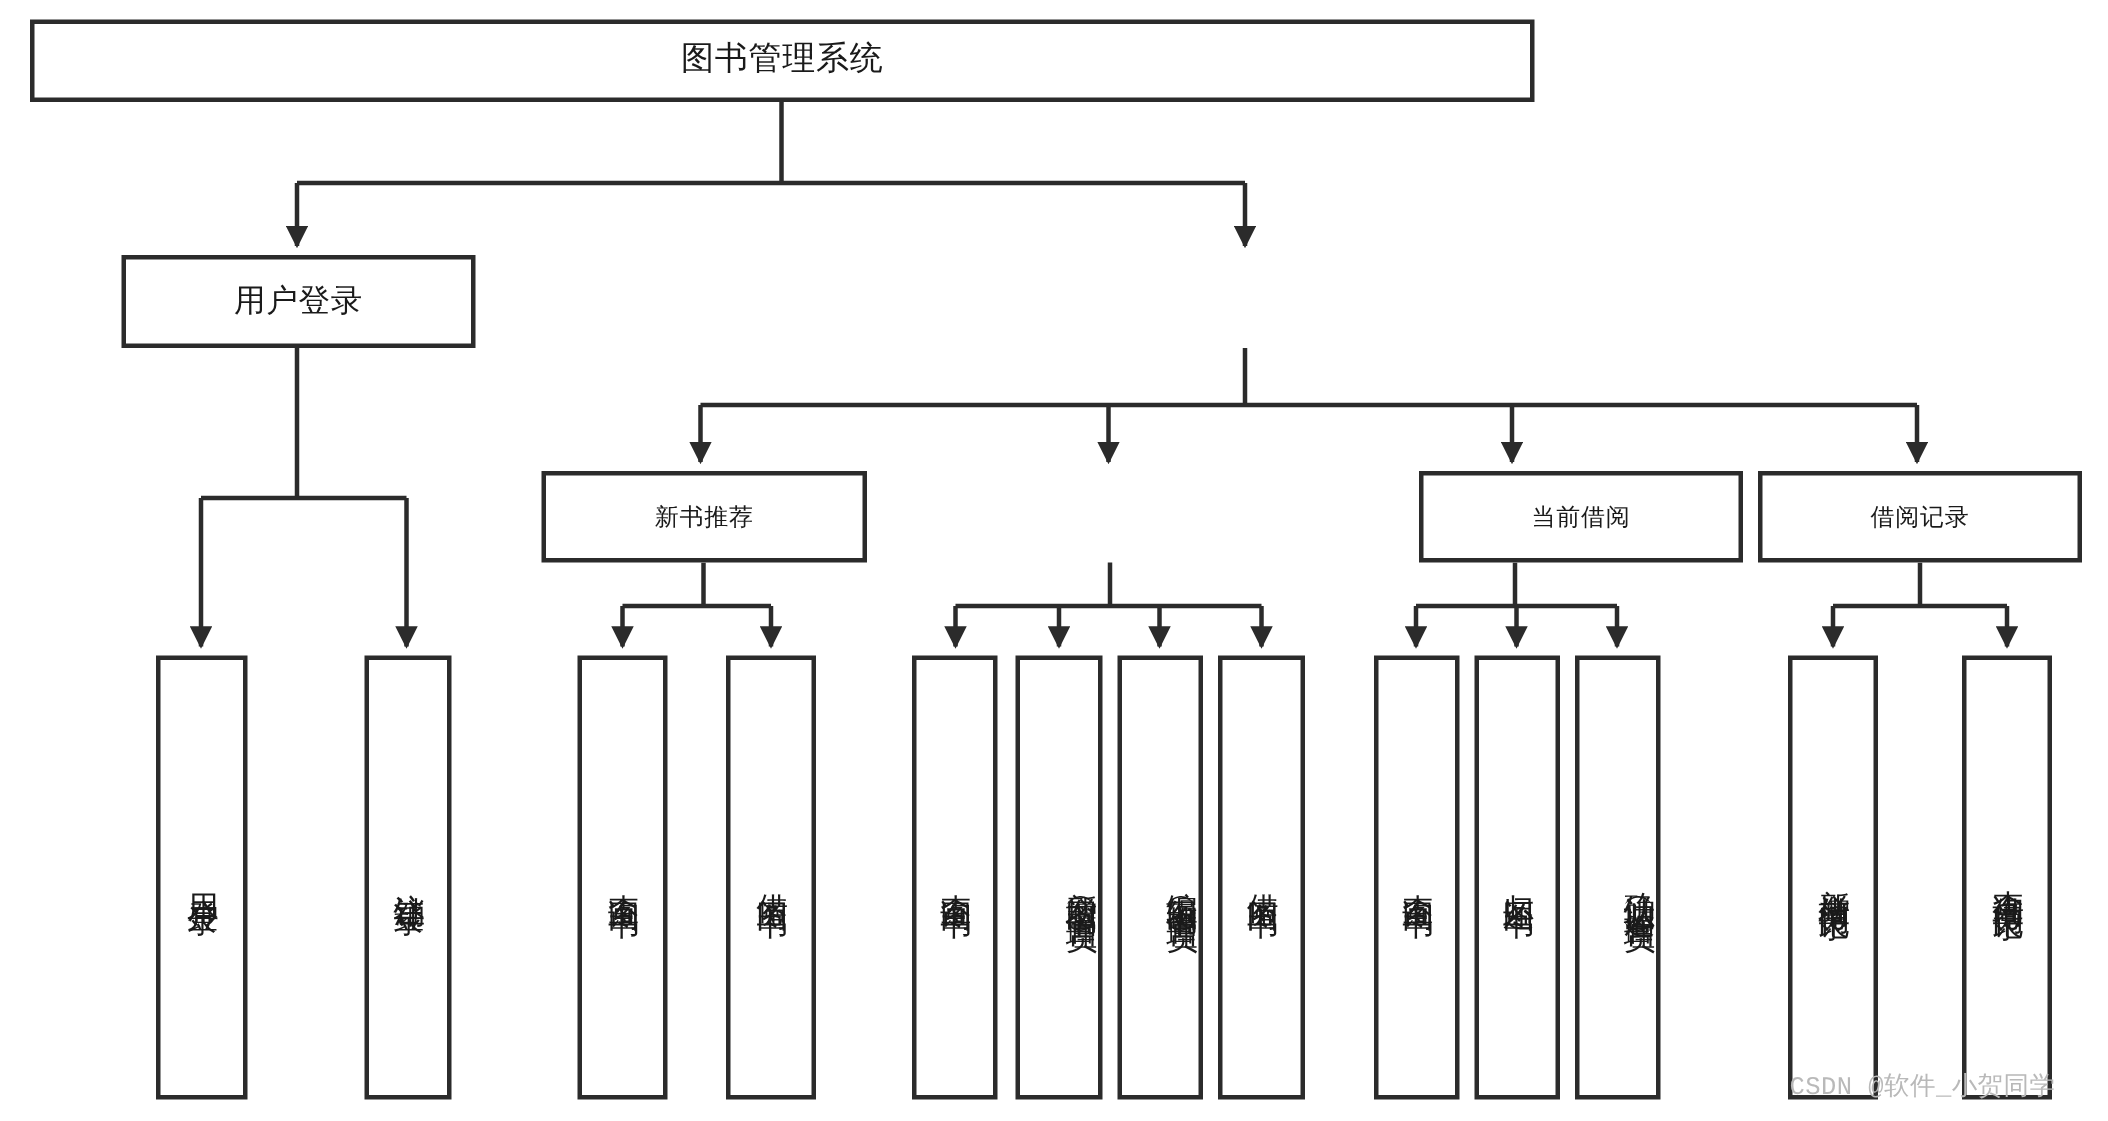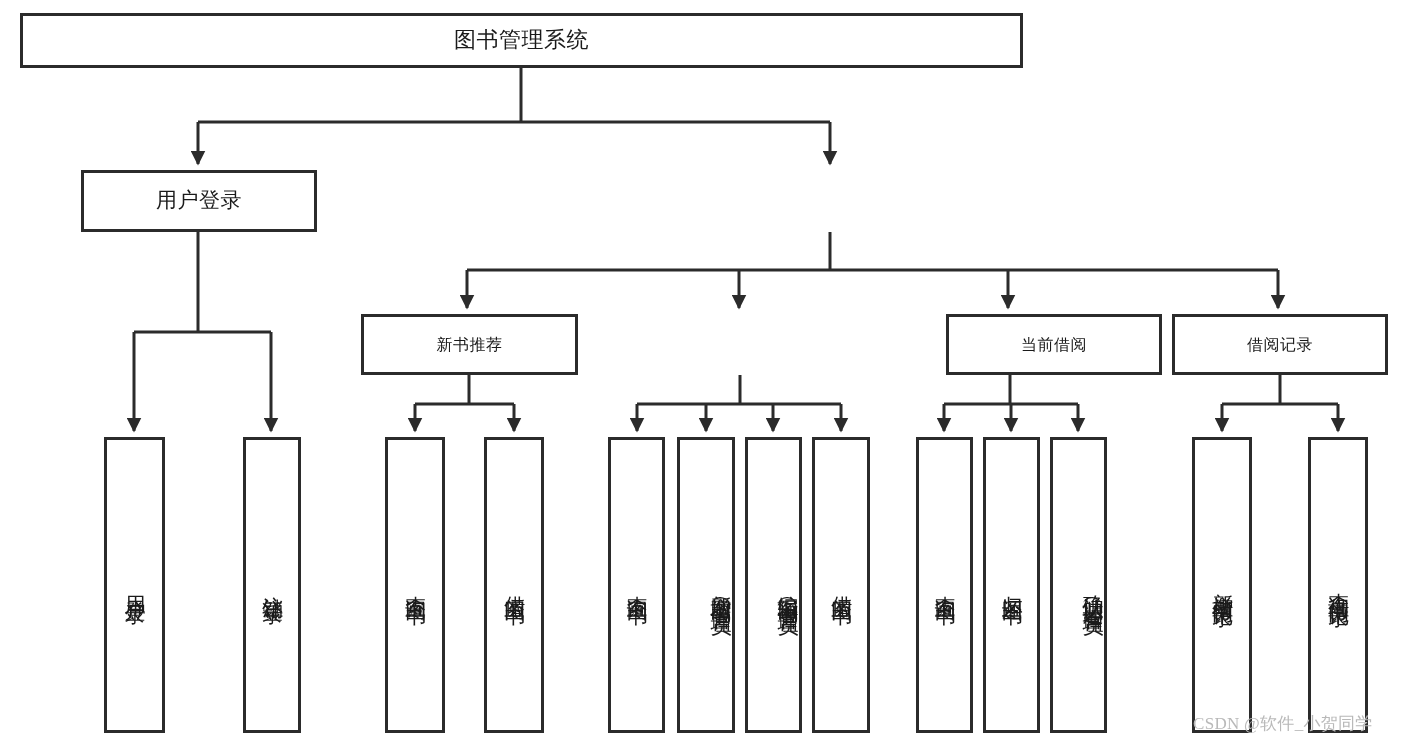--- a/index.html
+++ b/index.html
@@ -55,21 +55,21 @@
     padding-top: 0;
   }
   .watermark {
     position: absolute;
     left: 1193px;
     top: 712px;
     font-size: 17px;
     color: #b9b9b9;
     white-space: nowrap;
     letter-spacing: 0.3px;
-    font-family: Liberation Serif, serif;
+    font-family: Liberation Mono, monospace;
   }
 </style>
 </head>
 <body>
 
 <div id="canvas">
 
   <svg id="diagram-svg" viewBox="0 0 1405 747" xmlns="http://www.w3.org/2000/svg">
     <defs>
       <marker id="arrow" viewBox="0 0 10 10" refX="9" refY="5" markerWidth="5" markerHeight="5" orient="auto-start-reverse">

